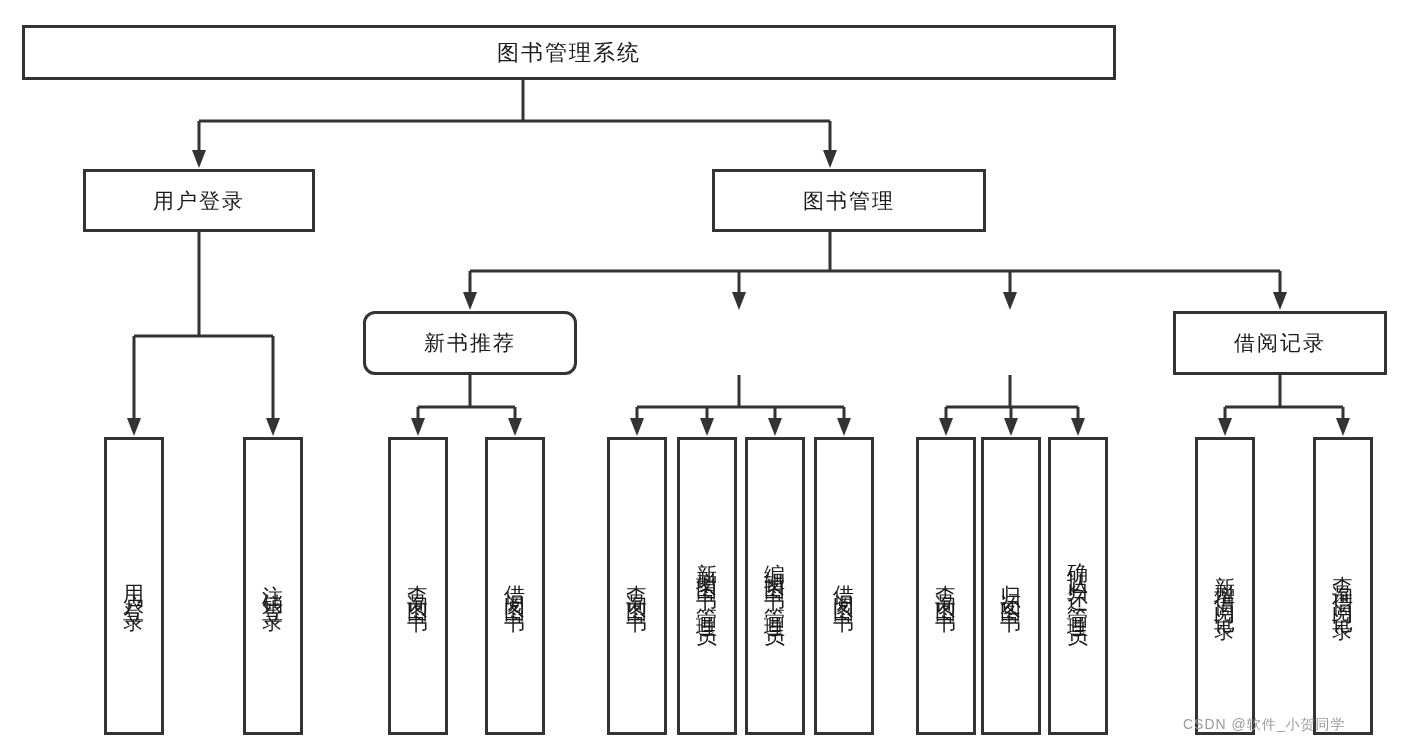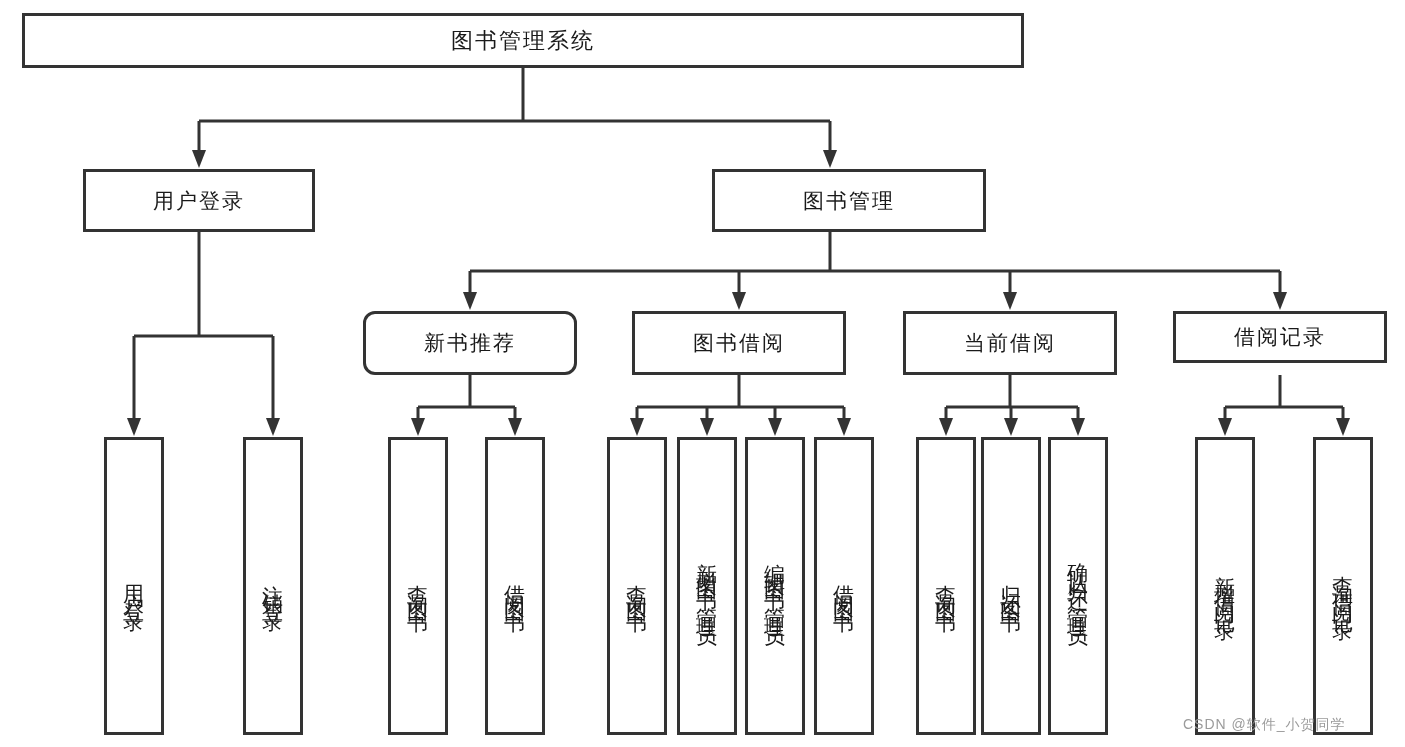--- a/index.html
+++ b/index.html
@@ -60,29 +60,27 @@
     <path class="wire" d="M1010 375 V407 M946 407 H1078 M946 407 V420 M1011 407 V420 M1078 407 V420"></path>
     <polygon class="head" points="939,418 953,418 946,436"></polygon>
     <polygon class="head" points="1004,418 1018,418 1011,436"></polygon>
     <polygon class="head" points="1071,418 1085,418 1078,436"></polygon>
 
     <path class="wire" d="M1280 375 V407 M1225 407 H1343 M1225 407 V420 M1343 407 V420"></path>
     <polygon class="head" points="1218,418 1232,418 1225,436"></polygon>
     <polygon class="head" points="1336,418 1350,418 1343,436"></polygon>
   </svg>
 
-  <div class="node h-node root-node" style="left:22px;top:13px;width:1002px;height:55px;">图书管理系统</div>
+  <div class="node h-node root-node" style="left:22px;top:25px;width:1094px;height:55px;">图书管理系统</div>
 
   <div class="node h-node" style="left:83px;top:169px;width:232px;height:63px;">用户登录</div>
   <div class="node h-node" style="left:712px;top:169px;width:274px;height:63px;">图书管理</div>
 
   <div class="node h-node" style="left:363px;top:311px;width:214px;height:64px;border-radius:12px;">新书推荐</div>
-  <div class="node h-node" style="left:632px;top:311px;width:214px;height:64px;">图书借阅</div>
-  <div class="node h-node" style="left:903px;top:311px;width:214px;height:64px;">当前借阅</div>
-  <div class="node h-node" style="left:1173px;top:311px;width:214px;height:52px;">借阅记录</div>
+  <div class="node h-node" style="left:1173px;top:311px;width:214px;height:64px;">借阅记录</div>
 
   <div class="node v-node" style="left:104px;top:437px;width:60px;height:298px;">
     <span class="vtxt">用户登录</span>
     </div>
   <div class="node v-node" style="left:243px;top:437px;width:60px;height:298px;">
     <span class="vtxt">注销登录</span>
     </div>
 
   <div class="node v-node" style="left:388px;top:437px;width:60px;height:298px;">
     <span class="vtxt">查询图书</span>

